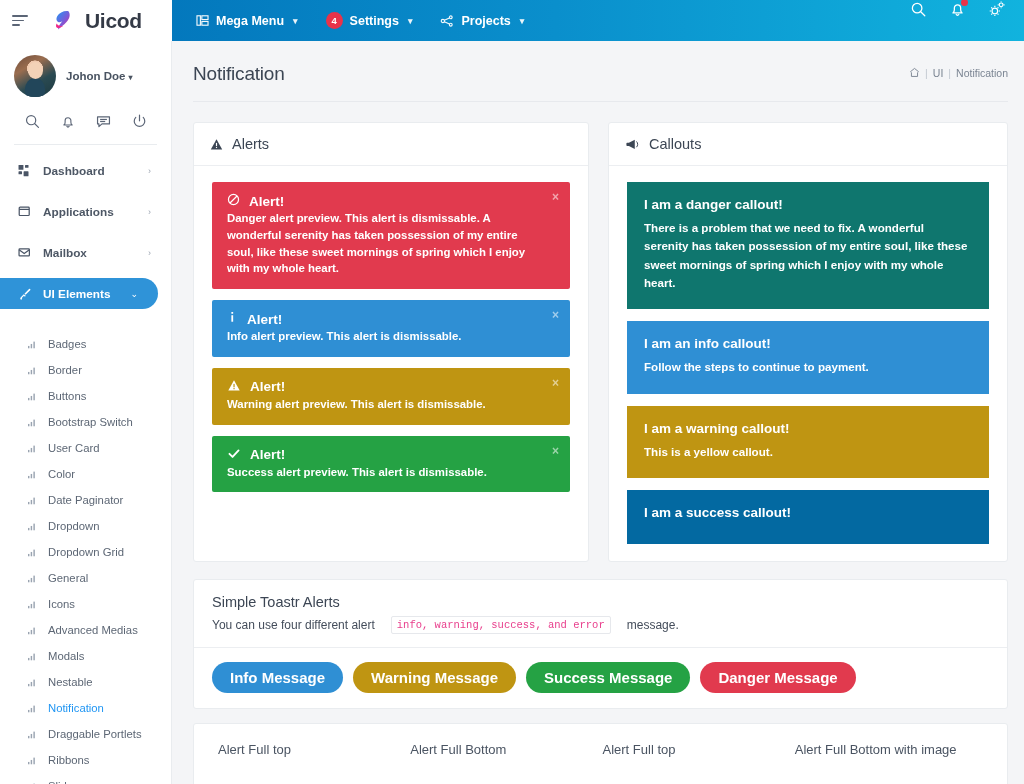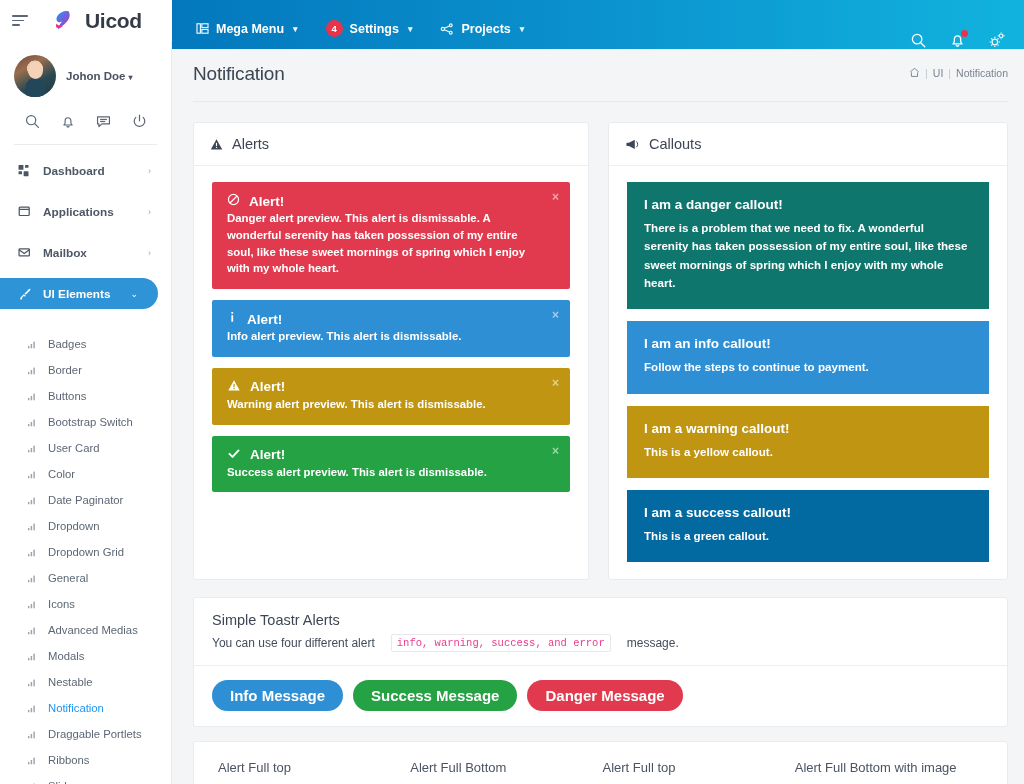--- a/index.html
+++ b/index.html
@@ -27,23 +27,23 @@
   #hamburger-icon { width: 22px; height: 20px; display:flex; flex-direction:column; justify-content:center; gap:3px; cursor:pointer; }
   #hamburger-icon i { display:block; height:1.6px; background:#5b6576; border-radius:1px; }
   #hamburger-icon i:nth-child(1){ width:16px; }
   #hamburger-icon i:nth-child(2){ width:12px; }
   #hamburger-icon i:nth-child(3){ width:8px; }
   #logo-wrap { display:flex; align-items:center; gap:9px; margin-left:16px; }
   #logo-mark { width:26px; height:26px; }
   #brand-name { font-size:21px; font-weight:700; color:#343a46; letter-spacing:-0.3px; }
 
   #nav-zone {
-    flex: 1 1 auto; height: 49px;
+    flex: 1 1 auto; height: 41px;
     background: linear-gradient(90deg,#0378bd 0%,#0a8fcc 45%,#11b3de 100%);
-    display: flex; align-items: flex-end;
+    display: flex; align-items: flex-start;
     padding: 0 14px 0 10px;
   }
   .nav-item {
     display:flex; align-items:center; gap:7px;
     color:#ffffff; font-size:12.5px; font-weight:700;
     padding:0 14px; height:41px; cursor:pointer; white-space:nowrap;
   }
   .nav-item .caret { font-size:9px; opacity:.92; margin-left:2px; }
   .nav-ico { display:inline-flex; align-items:center; opacity:.95; }
   .badge-count {
@@ -620,37 +620,37 @@
           <div class="callout" style="background: rgb(47, 143, 212);">
             <div class="c-title">I am an info callout!</div>
             <div class="c-text">Follow the steps to continue to payment.</div>
           </div>
           <div class="callout" style="background: rgb(191, 149, 18);">
             <div class="c-title">I am a warning callout!</div>
             <div class="c-text">This is a yellow callout.</div>
           </div>
           <div class="callout" style="background: #0369a1;">
             <div class="c-title">I am a success callout!</div>
-            <div class="c-text">This is a green callout.</div>
           </div>
         </div>
     </div>
   </div>
 
   <div class="card" id="toastr-card">
     <div id="toastr-head">
       <div id="toastr-title">Simple Toastr Alerts</div>
       <div id="toastr-desc">
         <span>You can use four different alert</span>
         <code class="snippet">info, warning, success, and error</code>
         <span>message.</span>
       </div>
     </div>
     <div id="toastr-btns">
         <button class="tbtn" style="background: rgb(47, 143, 212);">Info Message</button>
+        <button class="tbtn" style="background: rgb(191, 149, 18);">Warning Message</button>
         <button class="tbtn" style="background: rgb(37, 162, 68);">Success Message</button>
         <button class="tbtn" style="background: rgb(225, 58, 78);">Danger Message</button>
       </div>
   </div>
 
   <div class="card" id="bottom-card">
       <div class="bcol">
         <div class="b-label">Alert Full top</div>
       </div>
       <div class="bcol">

